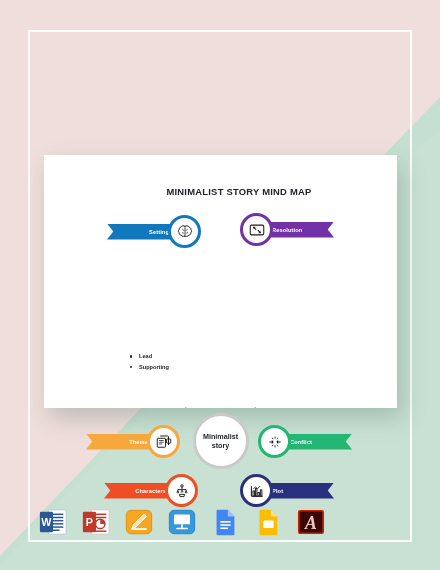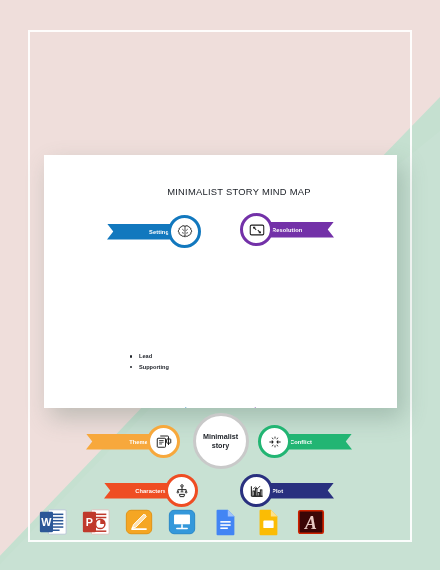--- a/index.html
+++ b/index.html
@@ -40,21 +40,21 @@
     width: 353px; height: 253px;
     background: #ffffff;
     box-shadow: 6px 10px 22px rgba(80,110,95,0.30);
   }
 
   #card-title {
     position: absolute;
     top: 31px; left: 0; right: 0;
     text-align: center;
     font-size: 9.4px;
-    font-weight: normal;
+    font-weight: bold;
     letter-spacing: 0.25px;
     color: #20242b;
     padding-left: 37px;
   }
 
   
   #map { position: absolute; inset: 0; }
   #connector-layer { position: absolute; inset: 0; }
 
   

